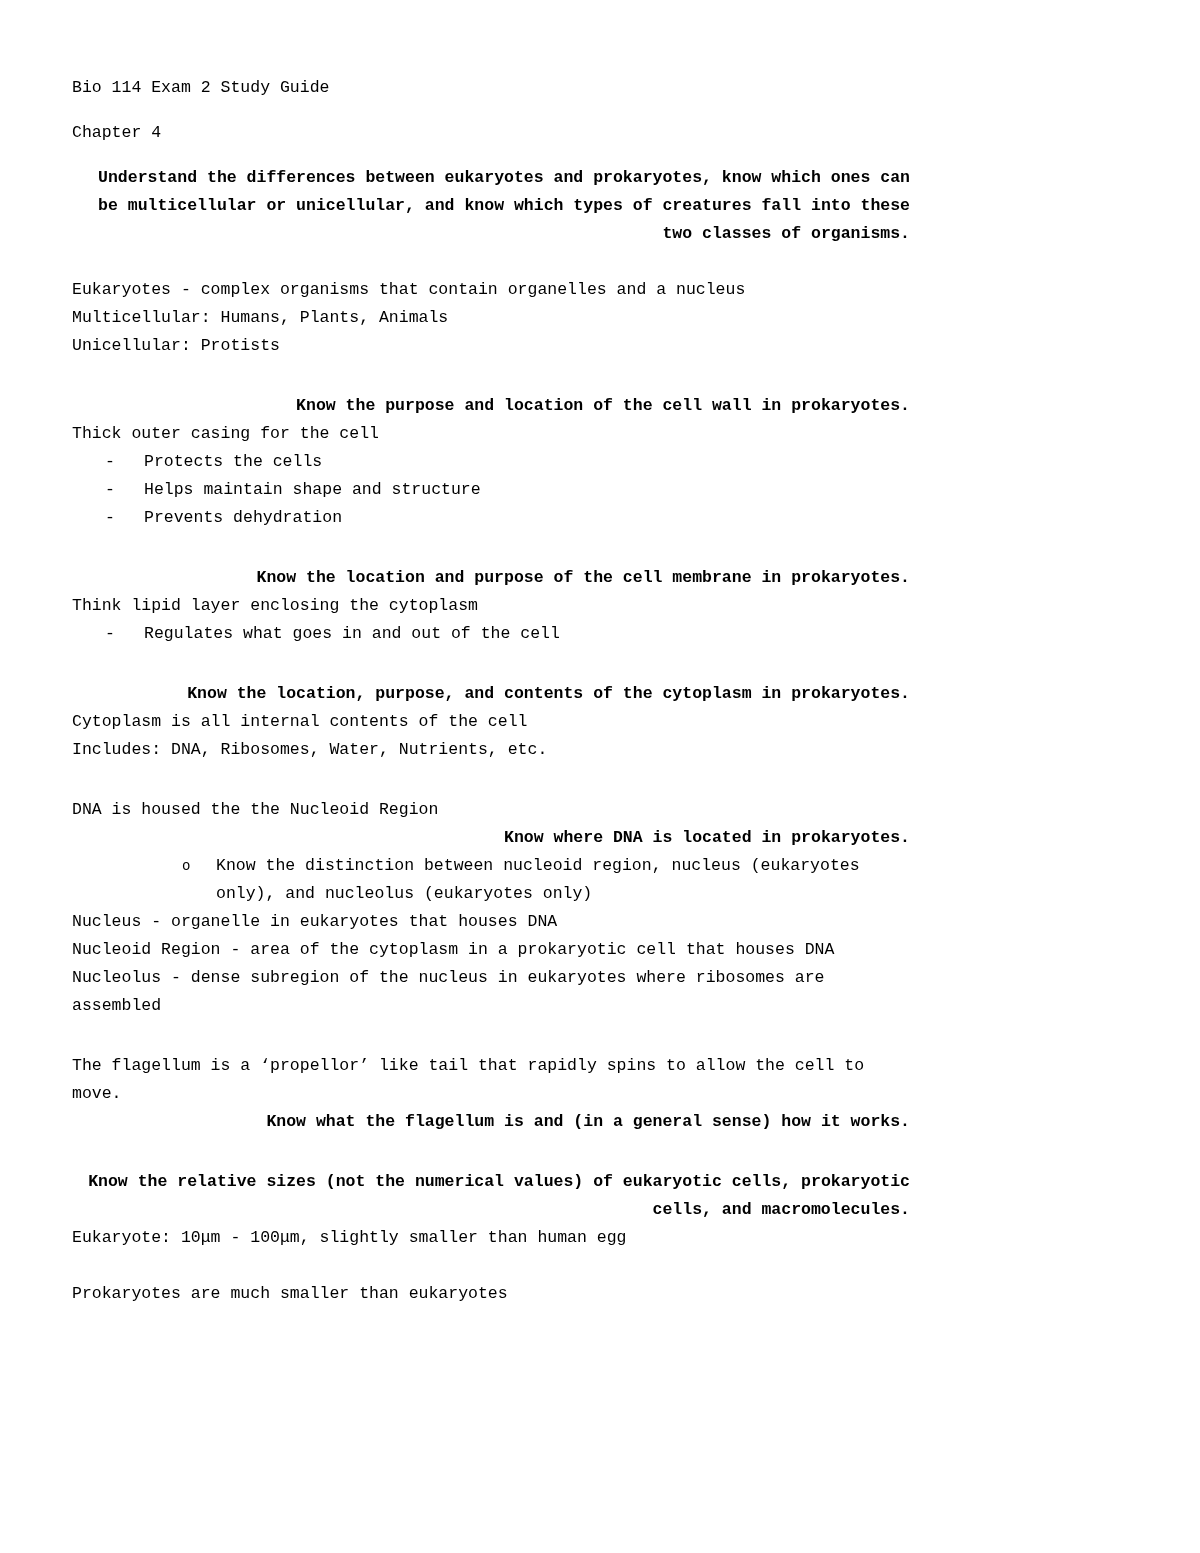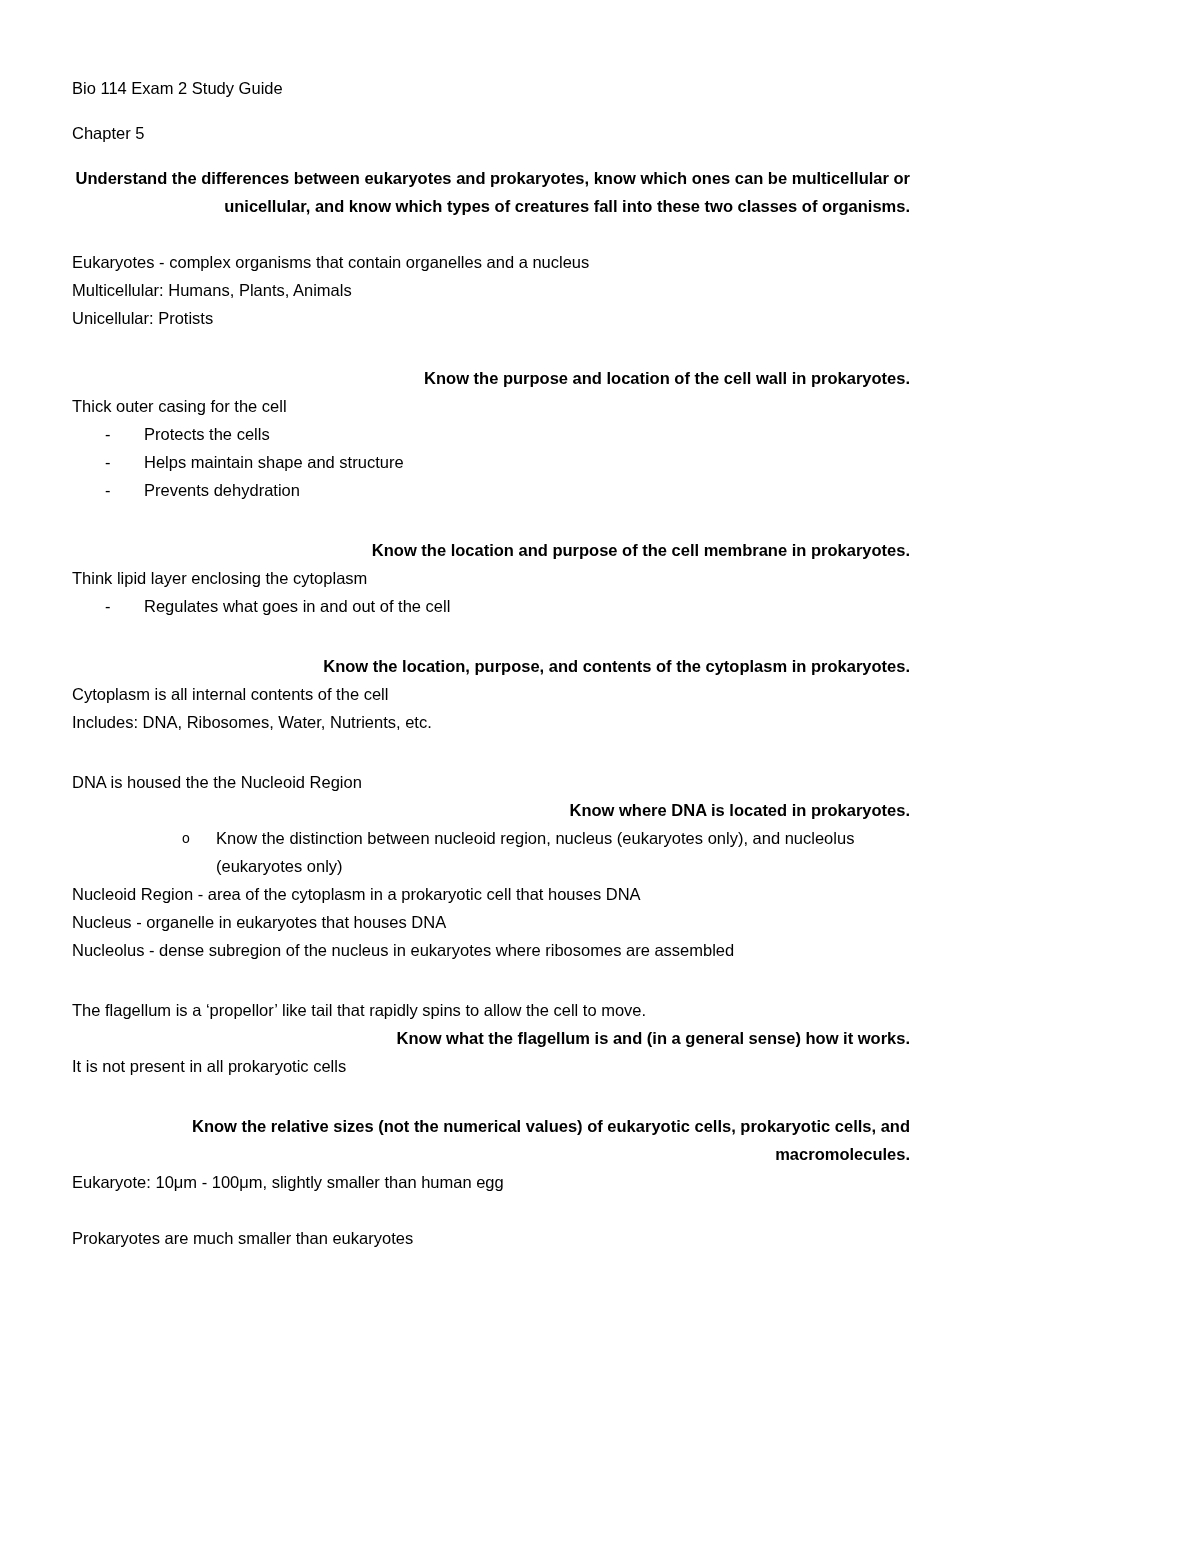--- a/index.html
+++ b/index.html
@@ -7,21 +7,21 @@
     padding: 0;
     background: #ffffff;
   }
   .page {
     position: relative;
     width: 1028px;
     height: 1553px;
     box-sizing: border-box;
     background: #ffffff;
     color: #000000;
-    font-family: Liberation Sans, sans-serif;
+    font-family: Liberation Mono, monospace;
     font-size: 16.5px;
     line-height: 28px;
     padding: 74px 118px 0 72px;
     overflow: hidden;
   }
   .para {
     margin: 0;
     padding: 0;
   }
   .title-para { margin-bottom: 17px; }
@@ -47,21 +47,21 @@
     font-size: 14px;
   }
   .spacer { height: 32px; }
   .blank { height: 28px; }
 </style>
 </head>
 <body>
 
 <div class="page" style="background: rgb(255, 255, 255); color: rgb(0, 0, 0);">
   <p class="para title-para">Bio 114 Exam 2 Study Guide</p>
-  <p class="para chapter-para">Chapter 5</p>
+  <p class="para chapter-para">Chapter 4</p>
   <div id="sections">
       <p class="para h">Understand the differences between eukaryotes and prokaryotes, know which ones can be multicellular or unicellular, and know which types of creatures fall into these two classes of organisms.</p>
       <div class="blank"></div>
       <p class="para">Eukaryotes - complex organisms that contain organelles and a nucleus</p>
       <p class="para">Multicellular: Humans, Plants, Animals</p>
       <p class="para">Unicellular: Protists</p>
       <div class="spacer"></div>
       <p class="para h">Know the purpose and location of the cell wall in prokaryotes.</p>
       <p class="para">Thick outer casing for the cell</p>
       <p class="para li1"><span class="marker">-</span><span>Protects the cells</span></p>
@@ -72,26 +72,25 @@
       <p class="para">Think lipid layer enclosing the cytoplasm</p>
       <p class="para li1"><span class="marker">-</span><span>Regulates what goes in and out of the cell</span></p>
       <div class="spacer"></div>
       <p class="para h">Know the location, purpose, and contents of the cytoplasm in prokaryotes.</p>
       <p class="para">Cytoplasm is all internal contents of the cell</p>
       <p class="para">Includes: DNA, Ribosomes, Water, Nutrients, etc.</p>
       <div class="spacer"></div>
       <p class="para">DNA is housed the the Nucleoid Region</p>
       <p class="para h">Know where DNA is located in prokaryotes.</p>
       <p class="para li2"><span class="marker">o</span><span>Know the distinction between nucleoid region, nucleus (eukaryotes only), and nucleolus (eukaryotes only)</span></p>
+      <p class="para">Nucleus - organelle in eukaryotes that houses DNA</p>
       <p class="para">Nucleoid Region - area of the cytoplasm in a prokaryotic cell that houses DNA</p>
-      <p class="para">Nucleus - organelle in eukaryotes that houses DNA</p>
       <p class="para">Nucleolus - dense subregion of the nucleus in eukaryotes where ribosomes are assembled</p>
       <div class="spacer"></div>
       <p class="para">The flagellum is a ‘propellor’ like tail that rapidly spins to allow the cell to move.</p>
       <p class="para h">Know what the flagellum is and (in a general sense) how it works.</p>
-      <p class="para">It is not present in all prokaryotic cells</p>
       <div class="spacer"></div>
       <p class="para h">Know the relative sizes (not the numerical values) of eukaryotic cells, prokaryotic cells, and macromolecules.</p>
       <p class="para">Eukaryote: 10μm - 100μm, slightly smaller than human egg</p>
       <div class="blank"></div>
       <p class="para">Prokaryotes are much smaller than eukaryotes</p>
     </div>
 </div>
 
 </body></html>

